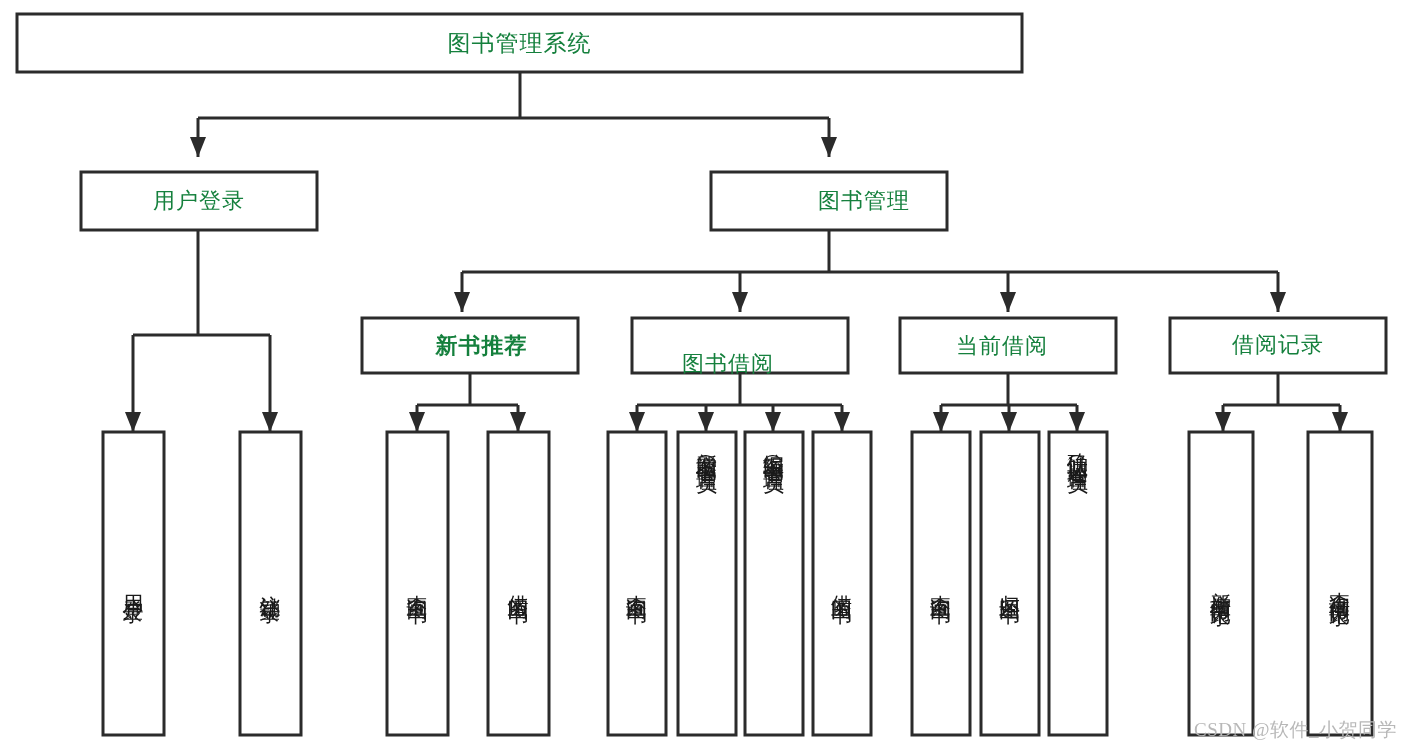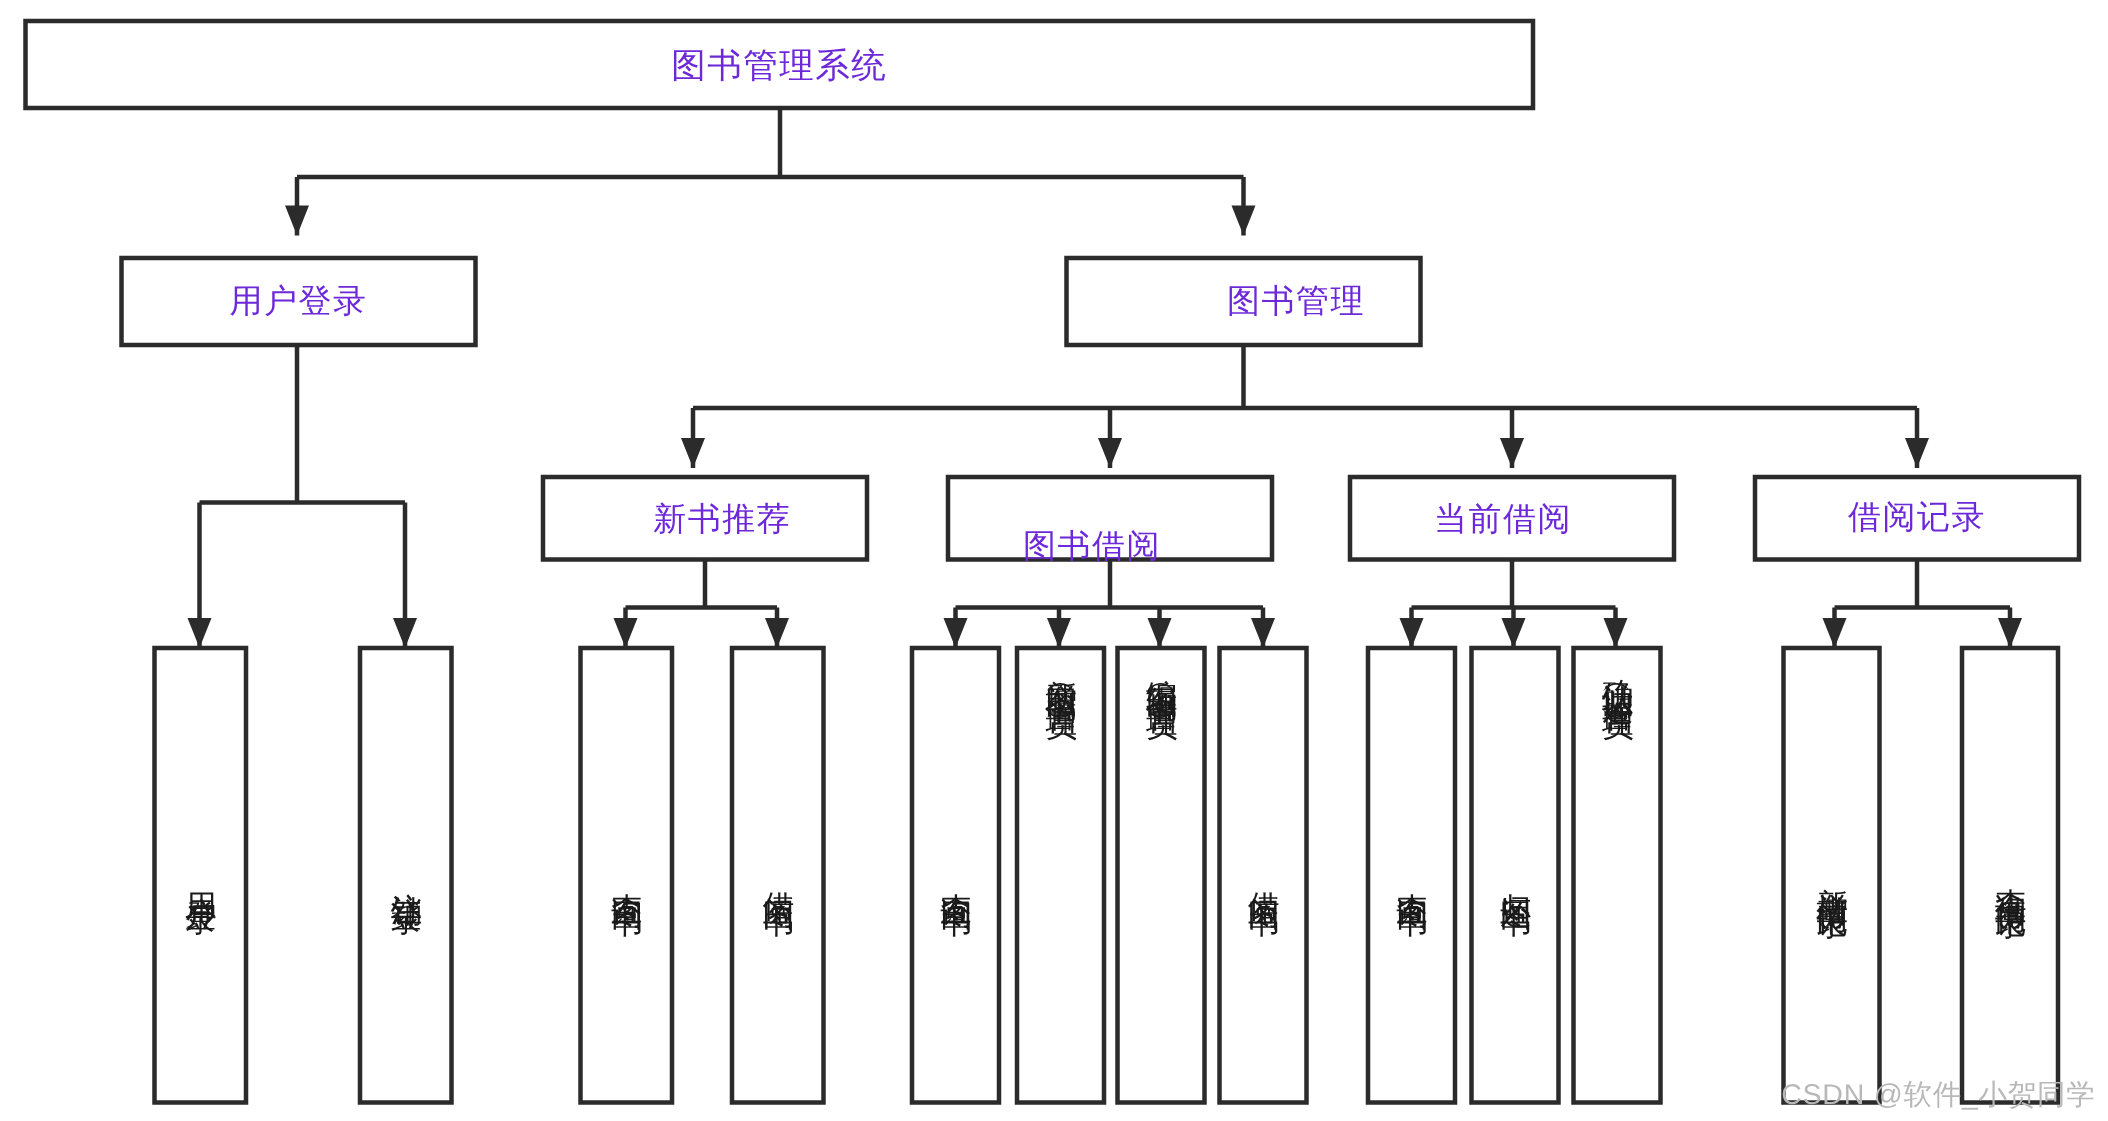--- a/index.html
+++ b/index.html
@@ -62,32 +62,32 @@
   .htext-wrap {
     position: absolute;
     display: flex;
     align-items: center;
     justify-content: center;
     pointer-events: none;
   }
   .htext {
     font-family: "Liberation Sans", "DejaVu Sans", sans-serif;
     font-size: 22px;
-    color: #6d28d9;
+    color: #15803d;
     white-space: nowrap;
     letter-spacing: 1px;
   }
   .root-text {
     font-size: 23px;
   }
   #watermark {
     position: absolute;
     right: 8px;
     bottom: 4px;
-    font-family: Liberation Sans, sans-serif;
+    font-family: Liberation Serif, serif;
     font-size: 19px;
     color: #b8b8b8;
     white-space: nowrap;
     letter-spacing: 0.5px;
   }
 </style>
 </head>
 <body>
 
 <div id="diagram-root">
@@ -191,21 +191,21 @@
     <span class="htext root-text">图书管理系统</span>
   </div>
 
   <div class="htext-wrap" style="left:81px; top:172px; width:236px; height:58px;">
     <span class="htext">用户登录</span>
   </div>
   <div class="htext-wrap" style="left:746px; top:172px; width:236px; height:58px;">
     <span class="htext">图书管理</span>
   </div>
 
-  <div class="htext-wrap" style="left:362px; top:318px; width:239px; height:55px;">
+  <div class="htext-wrap" style="left:362px; top:318px; width:239px; height:55px;font-weight:bold;">
     <span class="htext">新书推荐</span>
   </div>
   <div class="htext-wrap" style="left:632px; top:324px; width:192px; height:55px;align-items:flex-end;">
     <span class="htext">图书借阅</span>
   </div>
   <div class="htext-wrap" style="left:900px; top:318px; width:204px; height:55px;">
     <span class="htext">当前借阅</span>
   </div>
   <div class="htext-wrap" style="left:1170px; top:318px; width:216px; height:54px;">
     <span class="htext">借阅记录</span>

